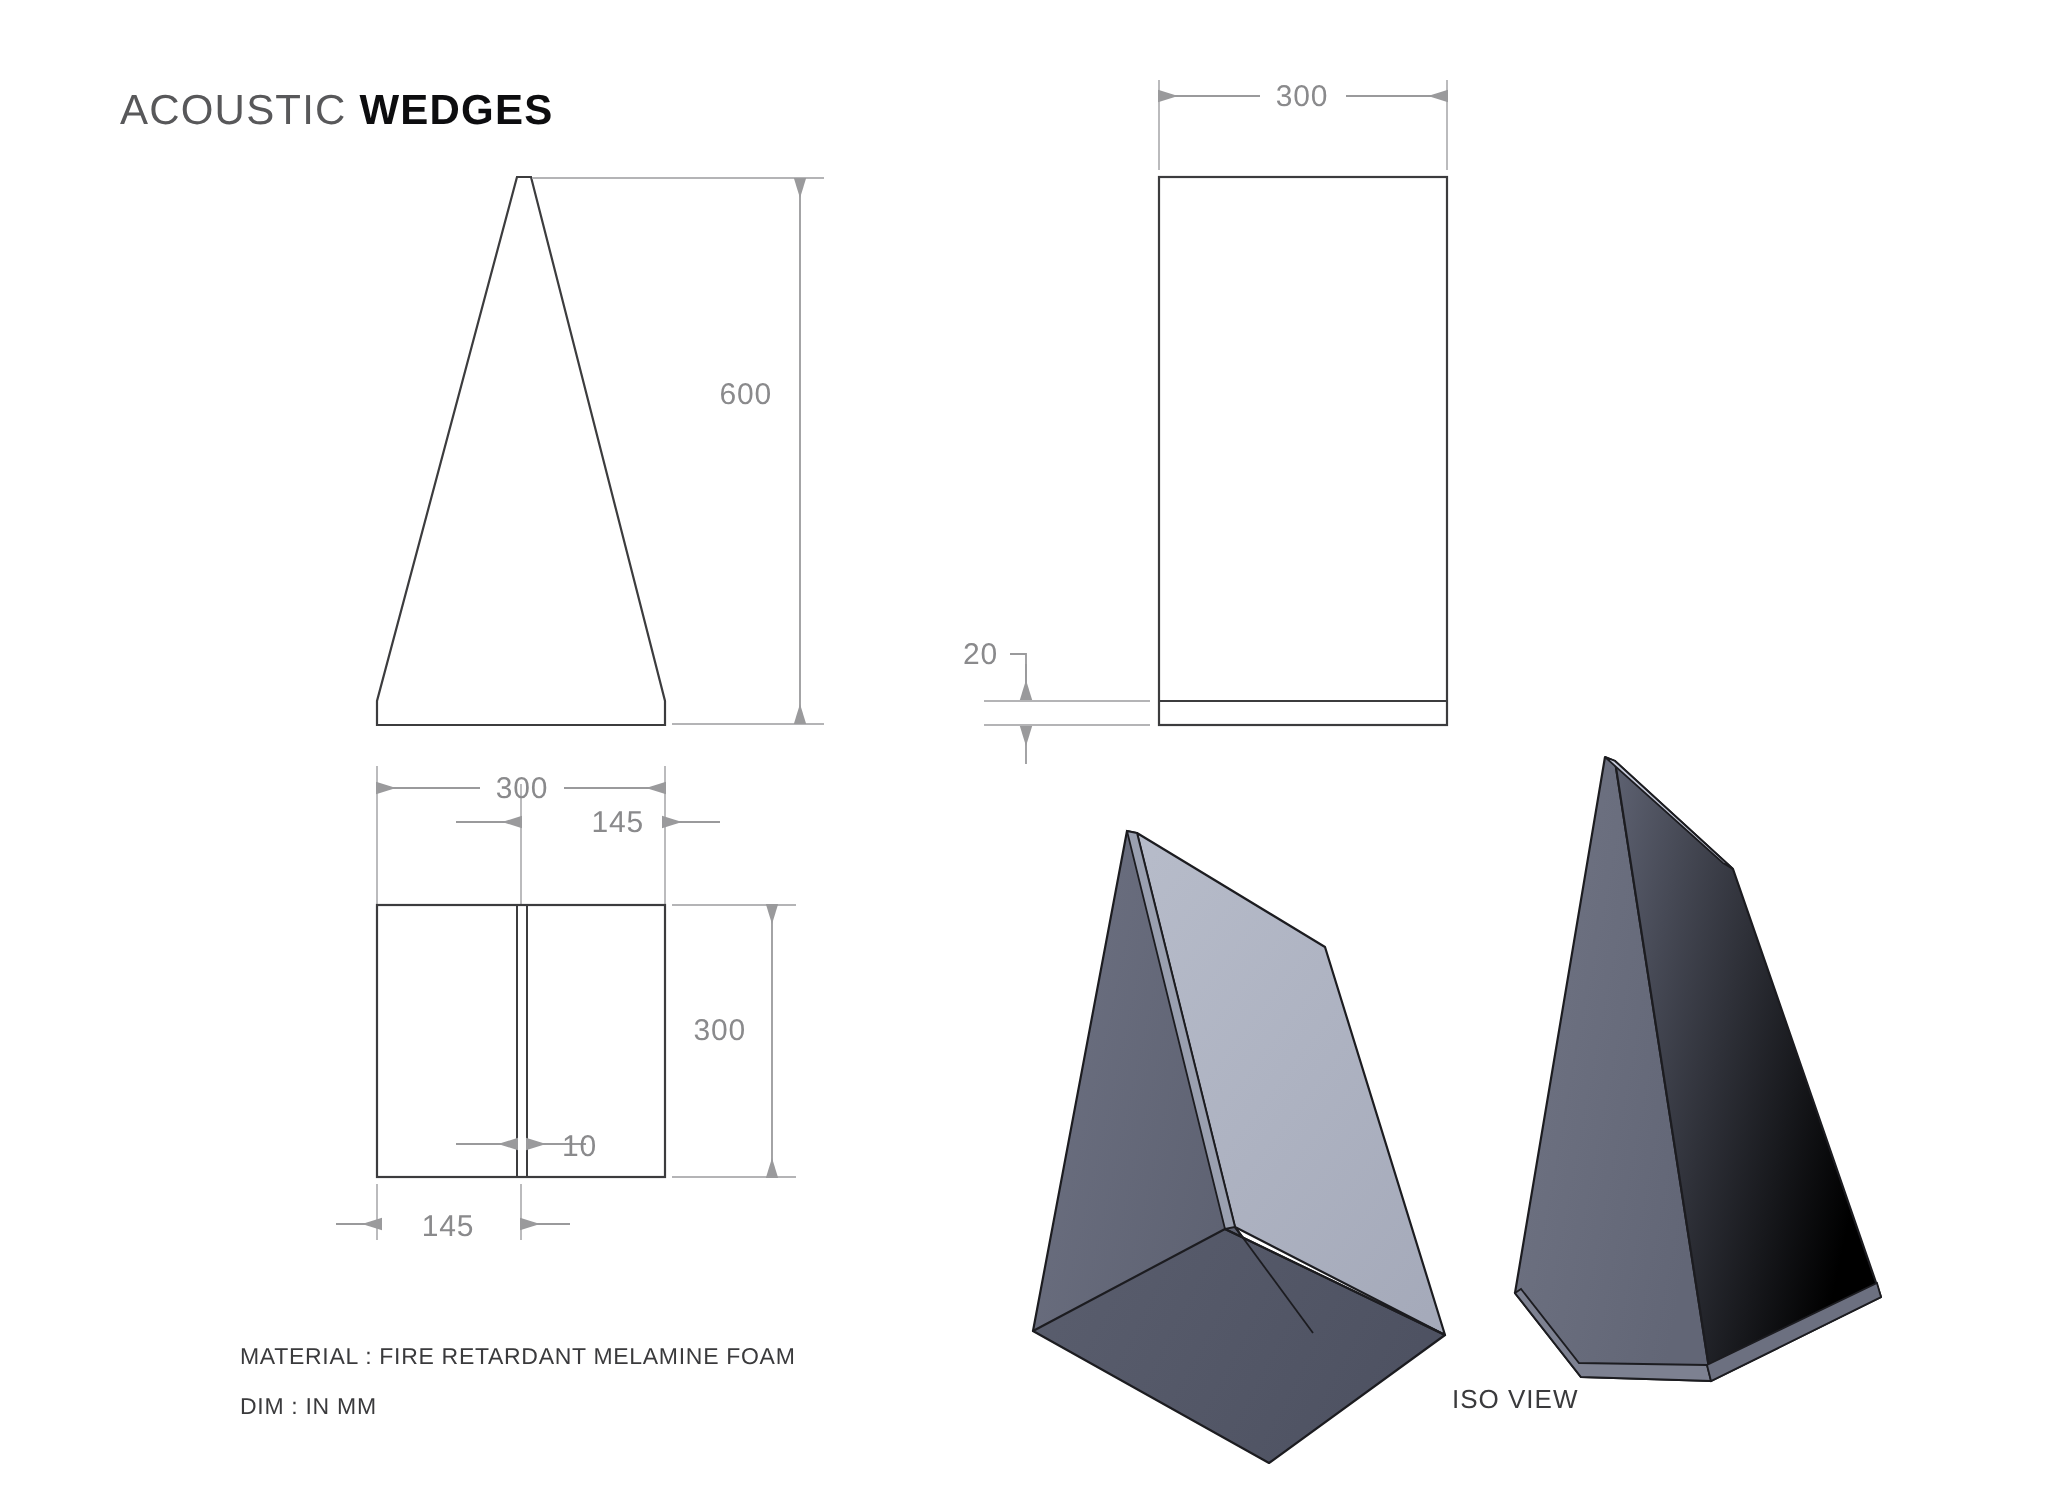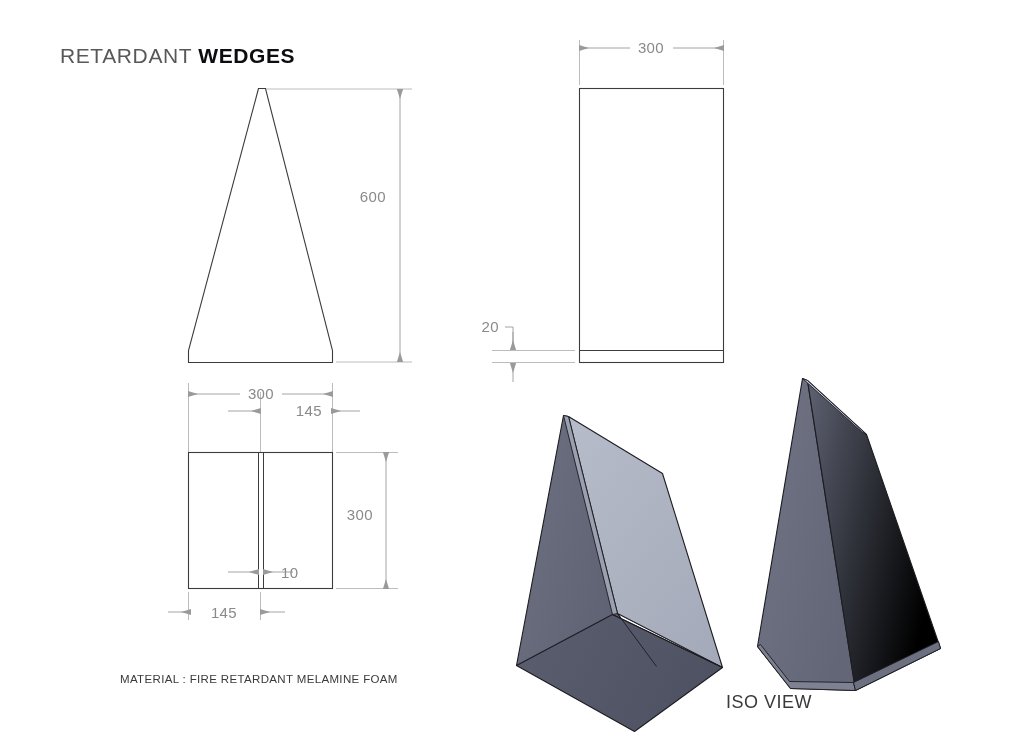--- a/index.html
+++ b/index.html
@@ -47,21 +47,21 @@
     letter-spacing: 0.35px;
     line-height: 25px;
     white-space: nowrap;
     margin-left: 36px;
   }
   .notes div { margin: 0; padding: 0; }
   .iso-label {
     position: absolute;
     left: 726px;
     top: 692px;
-    font-size: 18px;
+    font-size: 13px;
     color: #3a3a3c;
     letter-spacing: 0.5px;
     white-space: nowrap;
   }
   svg.draw {
     position: absolute;
     left: 0; top: 0;
     width: 1024px;
     height: 743px;
   }
@@ -71,21 +71,21 @@
     fill: #8a8a8c;
     letter-spacing: 0.4px;
   }
 </style>
 </head>
 <body>
 
 <div id="sheet">
 
   <div class="title">
-    <span class="t-light">RETARDANT </span><span class="t-bold">WEDGES</span>
+    <span class="t-light">ACOUSTIC </span><span class="t-bold">WEDGES</span>
   </div>
 
   <svg class="draw" viewBox="0 0 1024 743" xmlns="http://www.w3.org/2000/svg">
     <defs>
       <marker id="arrIn" markerWidth="10" markerHeight="8" refX="9" refY="4" orient="auto" markerUnits="userSpaceOnUse">
         <path d="M0,4 L10,0.9 L10,7.1 Z" fill="#9a9a9c"></path>
       </marker>
       <marker id="arrOut" markerWidth="10" markerHeight="8" refX="1" refY="4" orient="auto" markerUnits="userSpaceOnUse">
         <path d="M10,4 L0,0.9 L0,7.1 Z" fill="#9a9a9c"></path>
       </marker>
@@ -198,17 +198,18 @@
       <path d="M 802.5 378.5 L 807.5 380.5 L 866.5 434.5 L 861.5 431.5 Z" fill="#c6cada" stroke="#1c1c20" stroke-width="0.9"></path>
 
       <path d="M 757.5 646.5 L 790.5 688.5 L 855.5 690.5 L 853.5 682.5 L 789.5 681.5 L 760.5 644.5 Z" fill="#7d8191" stroke="#1c1c20" stroke-width="0.9"></path>
 
       <path d="M 855.5 690.5 L 940.5 648.5 L 938.5 641.5 L 853.5 682.5 Z" fill="#6c7080" stroke="#1c1c20" stroke-width="0.9"></path>
     </g>
   </svg>
 
   <div class="notes">
     <div>MATERIAL : FIRE RETARDANT MELAMINE FOAM</div>
+    <div>DIM : IN MM</div>
   </div>
 
   <div class="iso-label">ISO VIEW</div>
 
 </div>
 
 </body></html>

